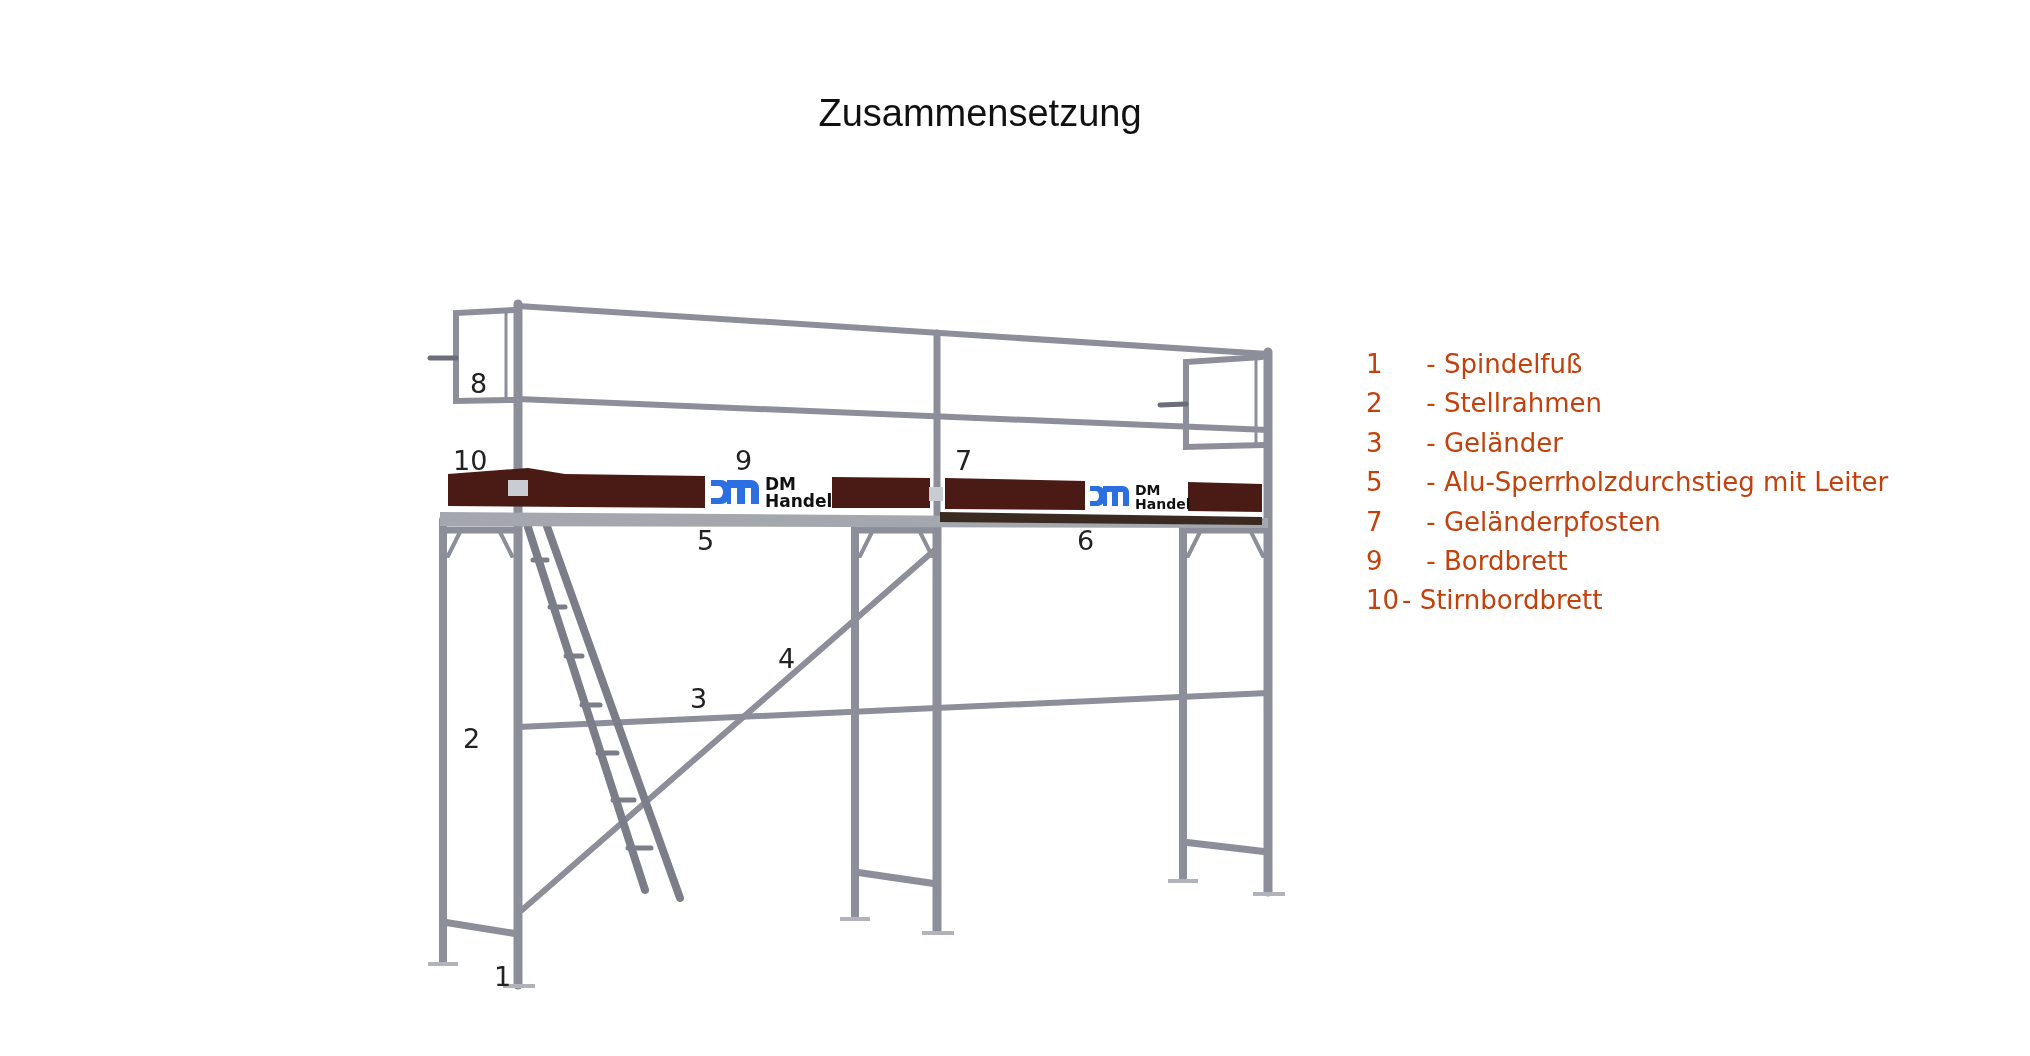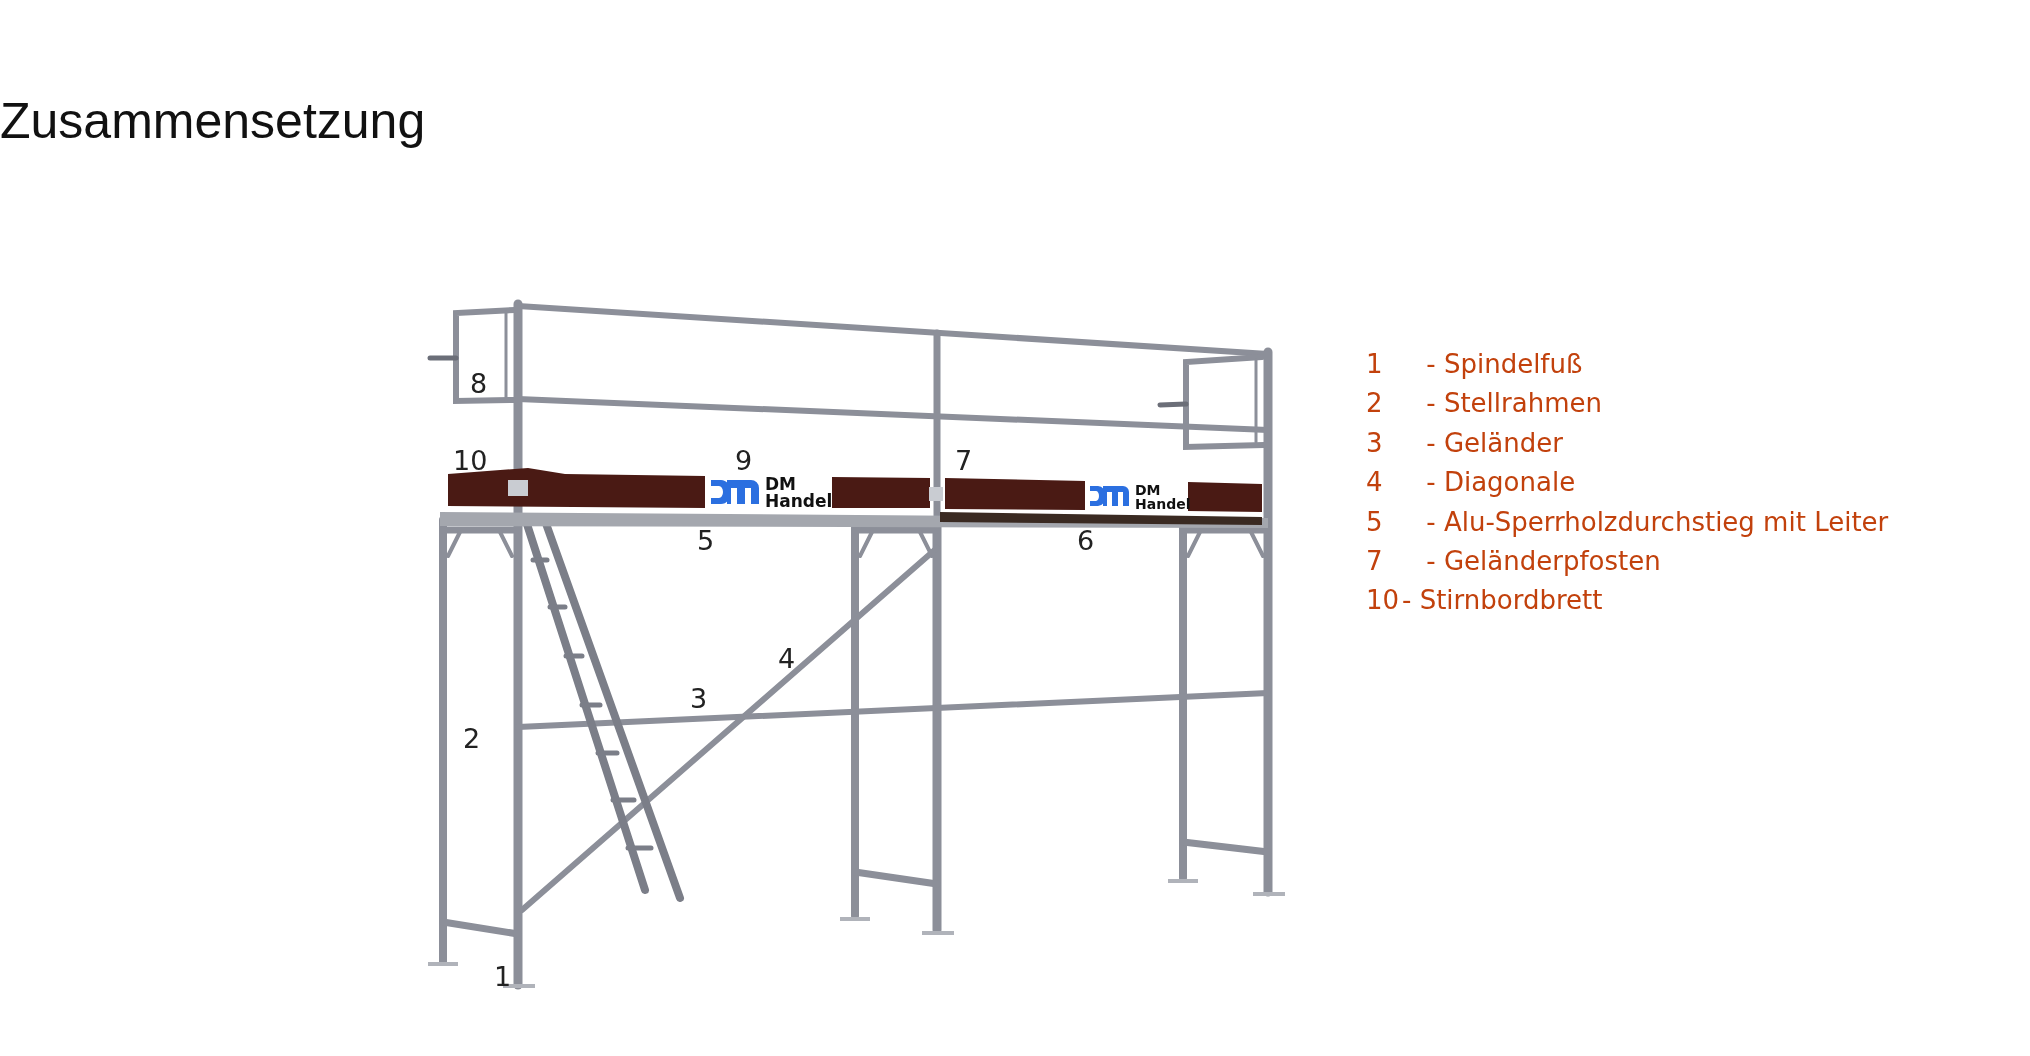--- a/index.html
+++ b/index.html
@@ -1,19 +1,19 @@
 <!DOCTYPE html>
 <html><head>
   <meta charset="utf-8">
   <style>
     html, body { margin: 0; padding: 0; background: #ffffff; }
     body { width: 2030px; height: 1056px; position: relative; overflow: hidden;
            font-family: "Liberation Sans", sans-serif; }
-    .title { position: absolute; left: 0; width: 1960px; top: 92px; 
-             font-family: "Liberation Sans", sans-serif; font-size: 50px; color: #111; }
+    .title { position: absolute; left: 0; width: 1960px; top: 92px; text-align: center;
+             font-family: "Liberation Sans", sans-serif; font-size: 38px; color: #111; }
     svg.diagram { position: absolute; left: 0; top: 0; width: 2030px; height: 1056px; }
     .callout { font-family: "DejaVu Sans", sans-serif; font-size: 27px; fill: #222; }
     .legend { position: absolute; left: 1366px; top: 345px; margin: 0; padding: 0; list-style: none;
               font-family: "DejaVu Sans", sans-serif; font-size: 26px; color: #c2410c; }
     .legend li { height: 39.4px; line-height: 39.4px; white-space: nowrap; }
     .legend .num { display: inline-block; width: 52px; }
     .logo-text { font-family: "DejaVu Sans", sans-serif; font-weight: bold; font-size: 17px; fill: #111; }
   </style>
 </head>
 <body>
@@ -122,17 +122,17 @@
     <text class="callout" x="470" y="393">8</text>
     <text class="callout" x="735" y="470">9</text>
     <text class="callout" x="453" y="470">10</text>
   </g>
 </svg>
 
 <ul class="legend">
   <li><span class="num">1</span><span> - </span><span>Spindelfuß</span></li>
   <li><span class="num">2</span><span> - </span><span>Stellrahmen</span></li>
   <li><span class="num">3</span><span> - </span><span>Geländer</span></li>
-  <li><span class="num">4</span><span> - </span><span>Diagonale</span></li>
   <li><span class="num">5</span><span> - </span><span>Alu-Sperrholzdurchstieg mit Leiter</span></li>
   <li><span class="num">7</span><span> - </span><span>Geländerpfosten</span></li>
+  <li><span class="num">9</span><span> - </span><span>Bordbrett</span></li>
   <li><span class="num" style="width:36px">10</span><span>- </span><span>Stirnbordbrett</span></li>
 </ul>
 
 </body></html>

